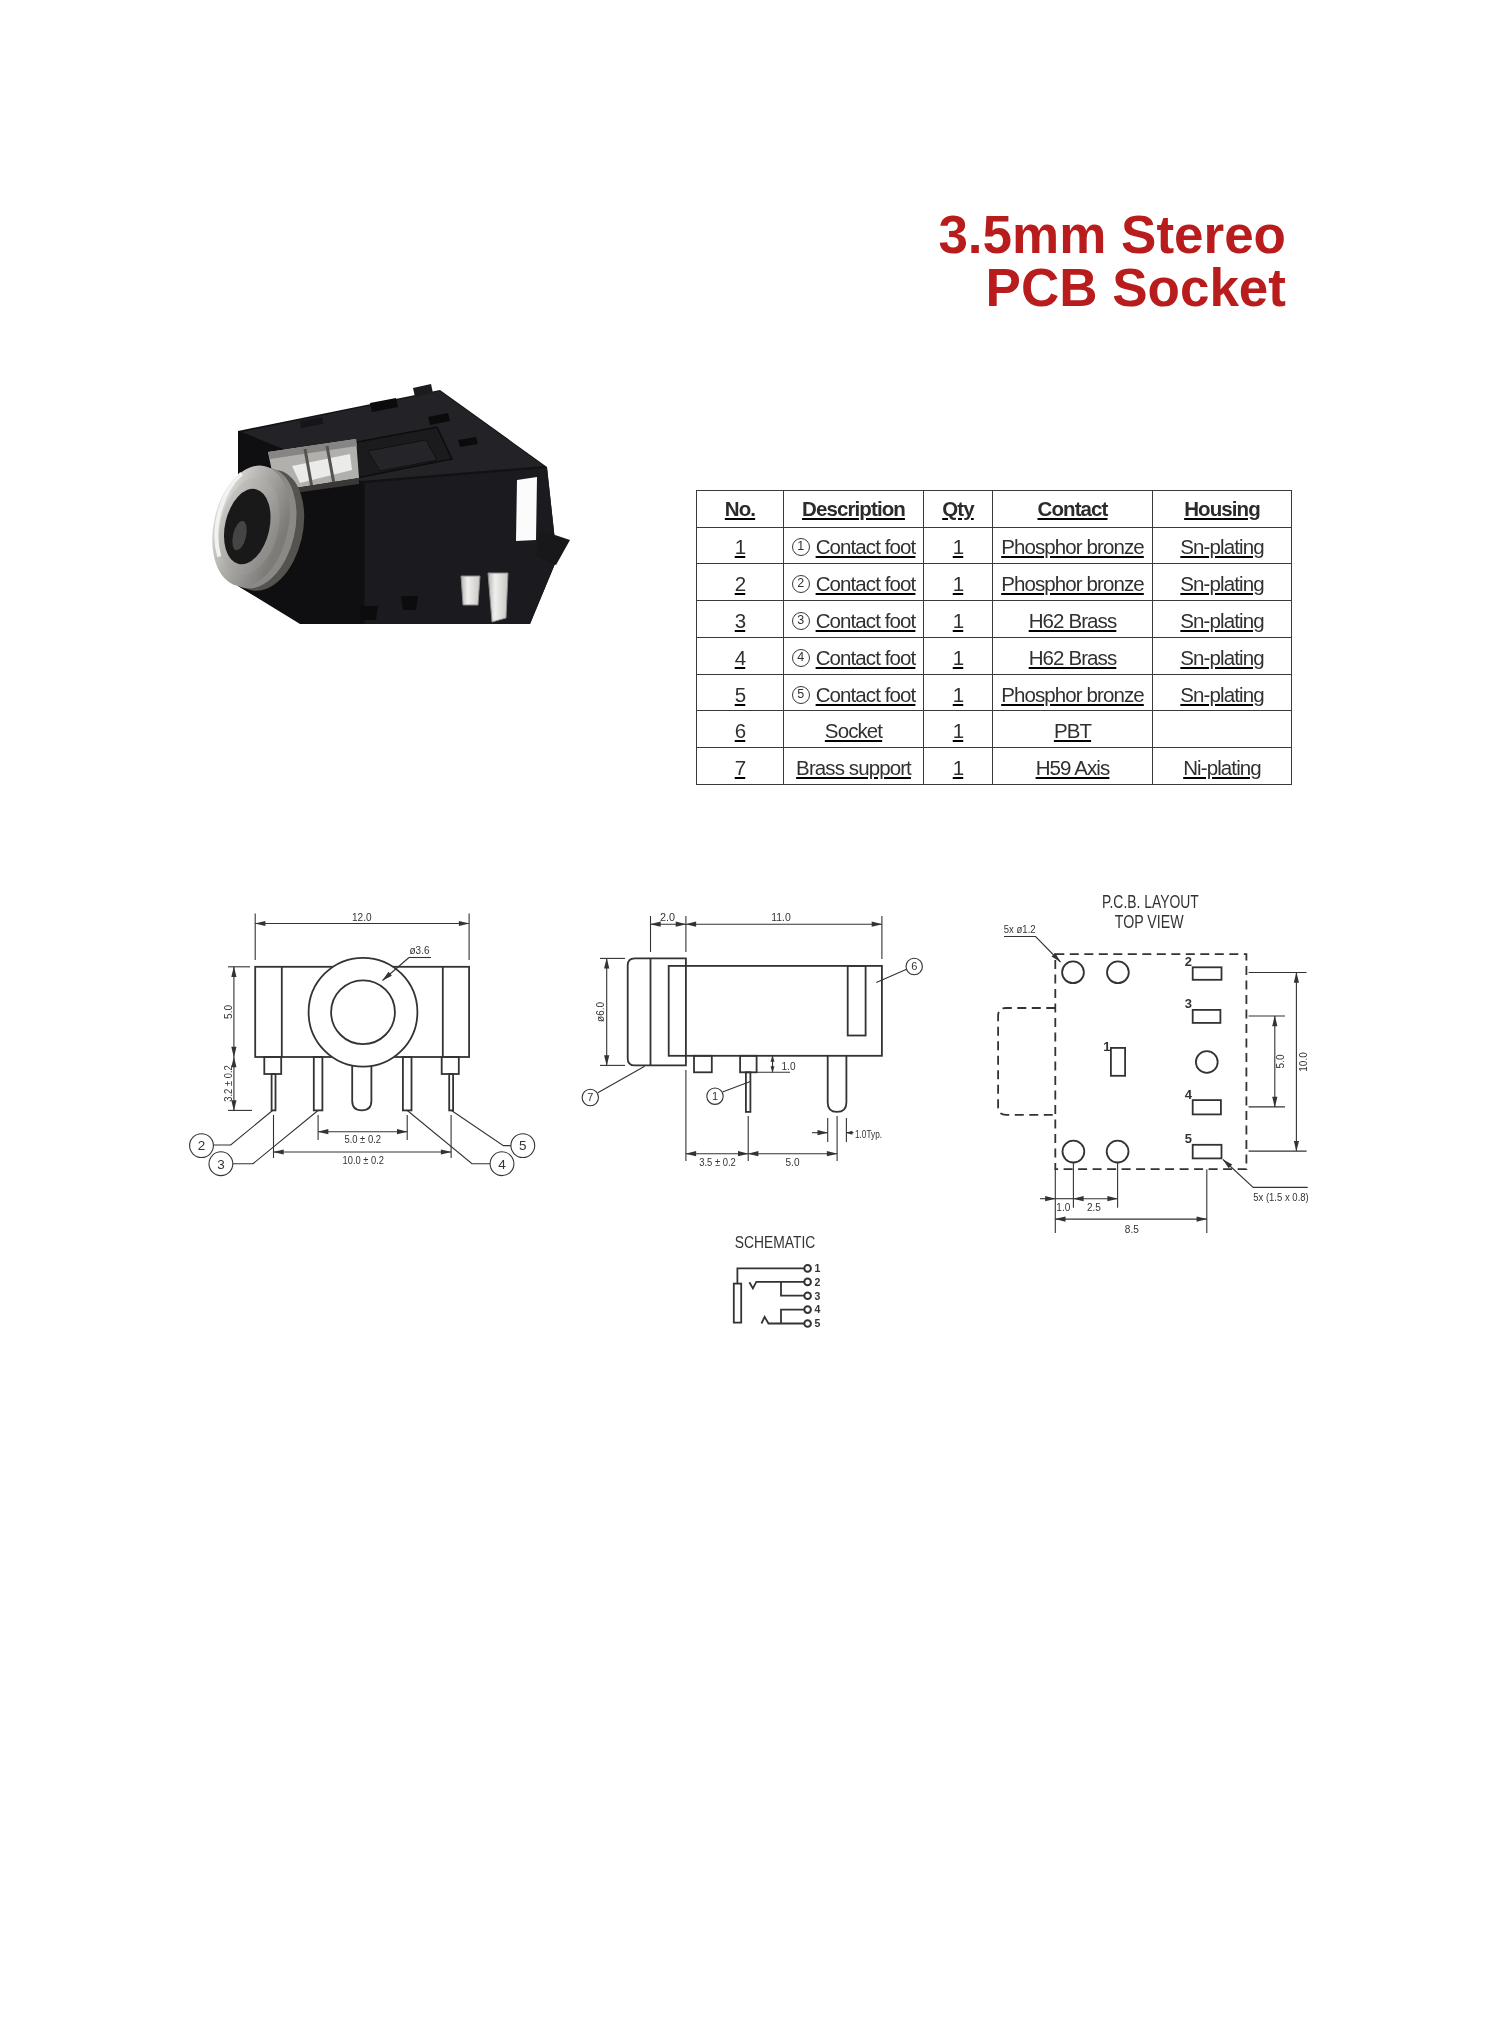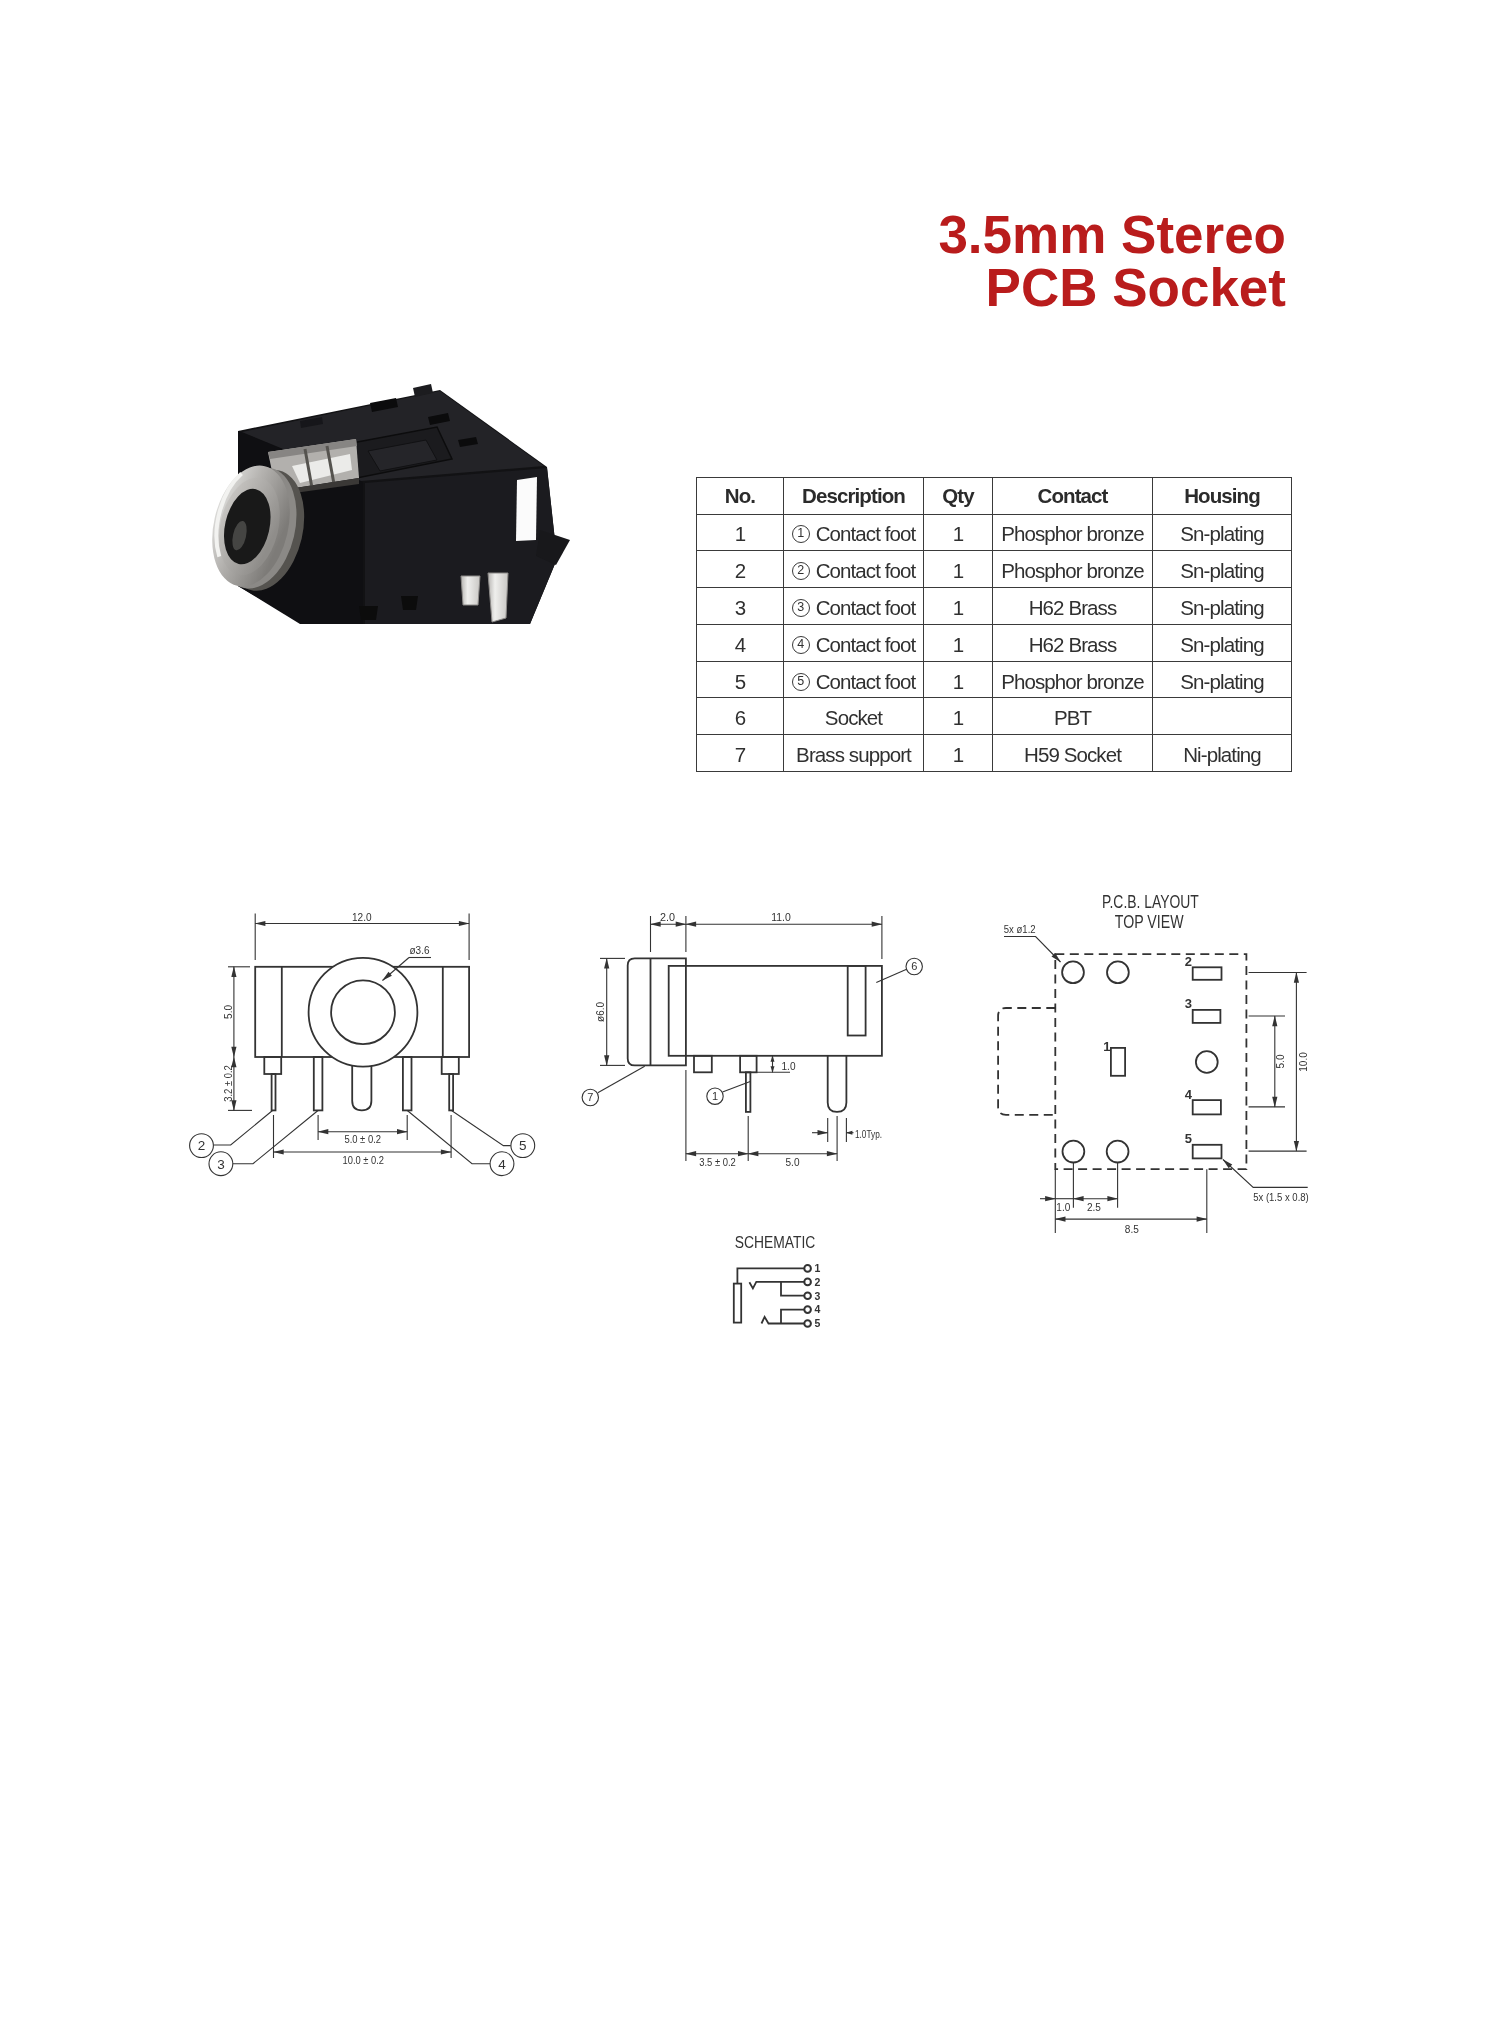--- a/index.html
+++ b/index.html
@@ -1,19 +1,19 @@
 <!DOCTYPE html>
 <html><head>
 <meta charset="utf-8">
 <style>
   html,body{margin:0;padding:0;background:#fff;}
   body{width:1500px;height:2022px;position:relative;font-family:"Liberation Sans",sans-serif;overflow:hidden;}
   #title{position:absolute;top:208px;right:214px;text-align:right;font-weight:bold;
          font-size:53px;line-height:53px;color:#b91c1c;letter-spacing:0px;}
-  #tbl{position:absolute;left:696px;top:477px;border-collapse:collapse;table-layout:fixed;}
+  #tbl{position:absolute;left:696px;top:490px;border-collapse:collapse;table-layout:fixed;text-decoration:underline;}
   #tbl td{border:1.6px solid #3a3a3a;text-align:center;vertical-align:middle;
           font-size:20.5px;color:#303030;padding:4px 0 0 0;white-space:nowrap;letter-spacing:-0.9px;}
   #tbl .hd{font-weight:bold;color:#2b2b2b;padding-top:0;}
   .circ{display:inline-block;overflow:hidden;width:16px;height:16px;border:1.3px solid #3a3a3a;border-radius:50%;
         text-align:center;line-height:15.5px;font-size:12.5px;letter-spacing:0;vertical-align:-2px;margin-right:6px;}
 </style>
 </head>
 <body>
 <div id="title">3.5mm Stereo<br>PCB Socket</div>
 
@@ -72,21 +72,21 @@
         <td>6</td>
         <td>Socket</td>
         <td>1</td>
         <td>PBT</td>
         <td></td>
       </tr>
   <tr style="height:36.8px">
         <td>7</td>
         <td>Brass support</td>
         <td>1</td>
-        <td>H59 Socket</td>
+        <td>H59 Axis</td>
         <td>Ni-plating</td>
       </tr>
 </tbody>
   </table>
 
 <svg id="photo" width="440" height="330" viewBox="180 340 440 330" style="position:absolute;left:180px;top:340px">
 <defs>
 <linearGradient id="met" x1="0" y1="0" x2="1" y2="0.3">
   <stop offset="0" stop-color="#e9e9e7"></stop>
         <stop offset="0.45" stop-color="#b5b3b0"></stop>

